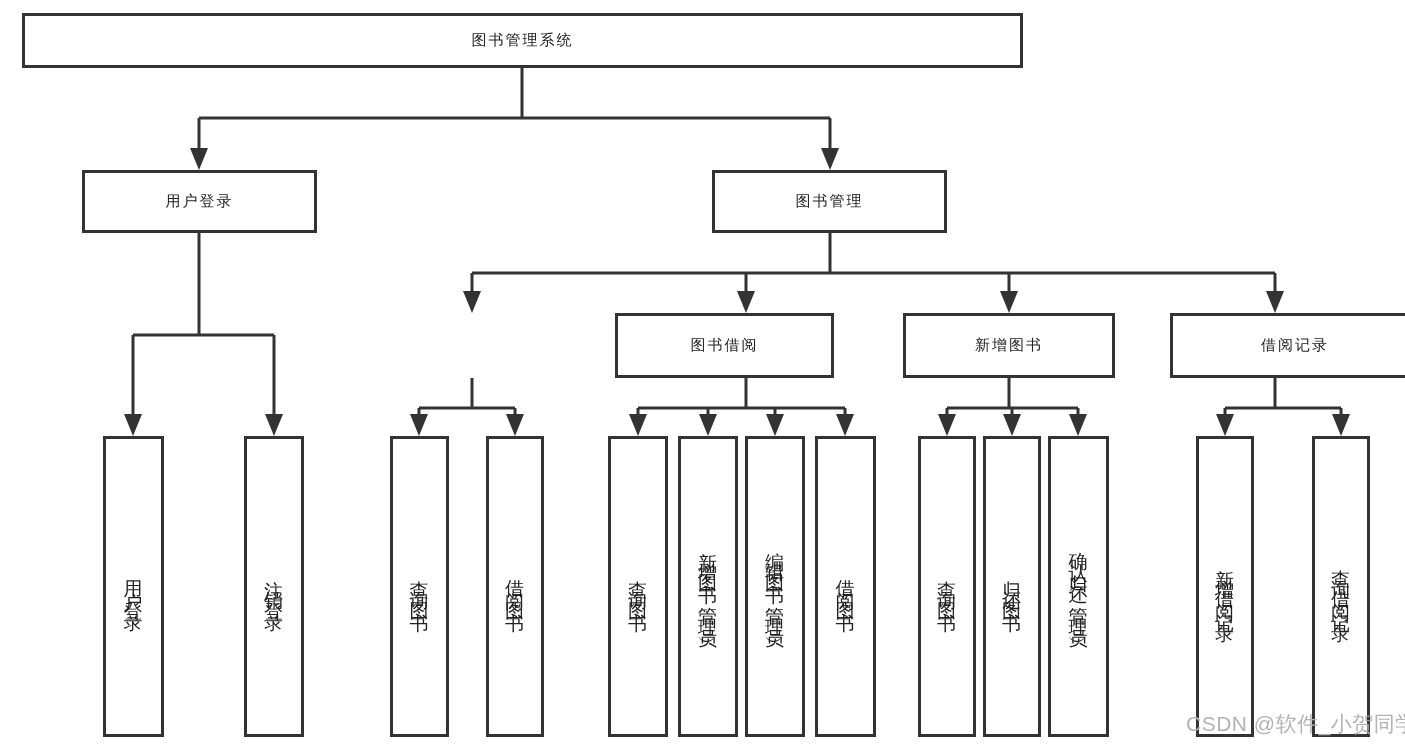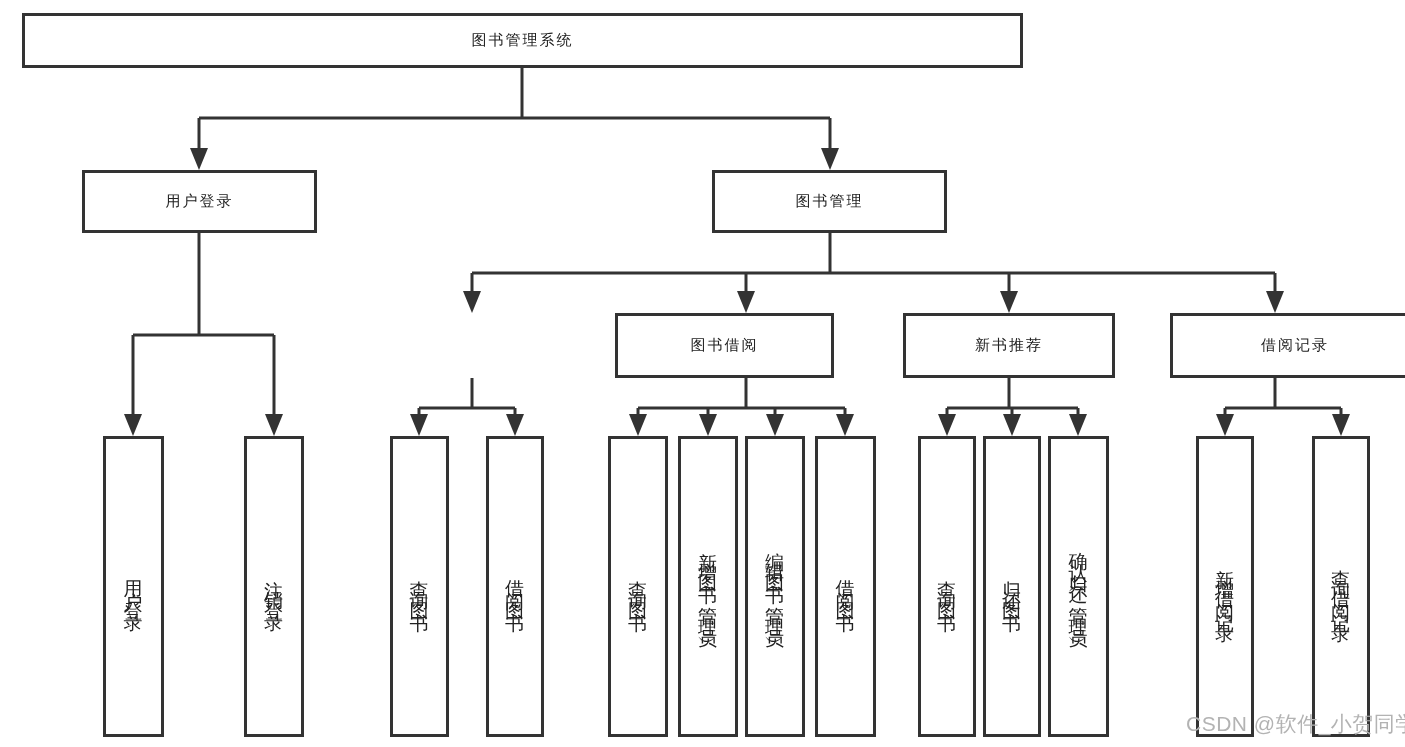--- a/index.html
+++ b/index.html
@@ -114,21 +114,21 @@
     <span class="lbl">用户登录</span>
   </div>
   <div class="box h" style="left:712px;top:170px;width:235px;height:63px">
     <span class="lbl">图书管理</span>
   </div>
 
   <div class="box h" style="left:615px;top:313px;width:219px;height:65px">
     <span class="lbl">图书借阅</span>
   </div>
   <div class="box h" style="left:903px;top:313px;width:212px;height:65px">
-    <span class="lbl">新书推荐</span>
+    <span class="lbl">新增图书</span>
   </div>
   <div class="box h" style="left:1170px;top:313px;width:250px;height:65px">
     <span class="lbl">借阅记录</span>
   </div>
 
   <div class="box v" style="left:103px;top:436px;width:61px;height:301px">
     <span class="lbl">用户登录</span>
   </div>
   <div class="box v" style="left:244px;top:436px;width:60px;height:301px">
     <span class="lbl">注销登录</span>

